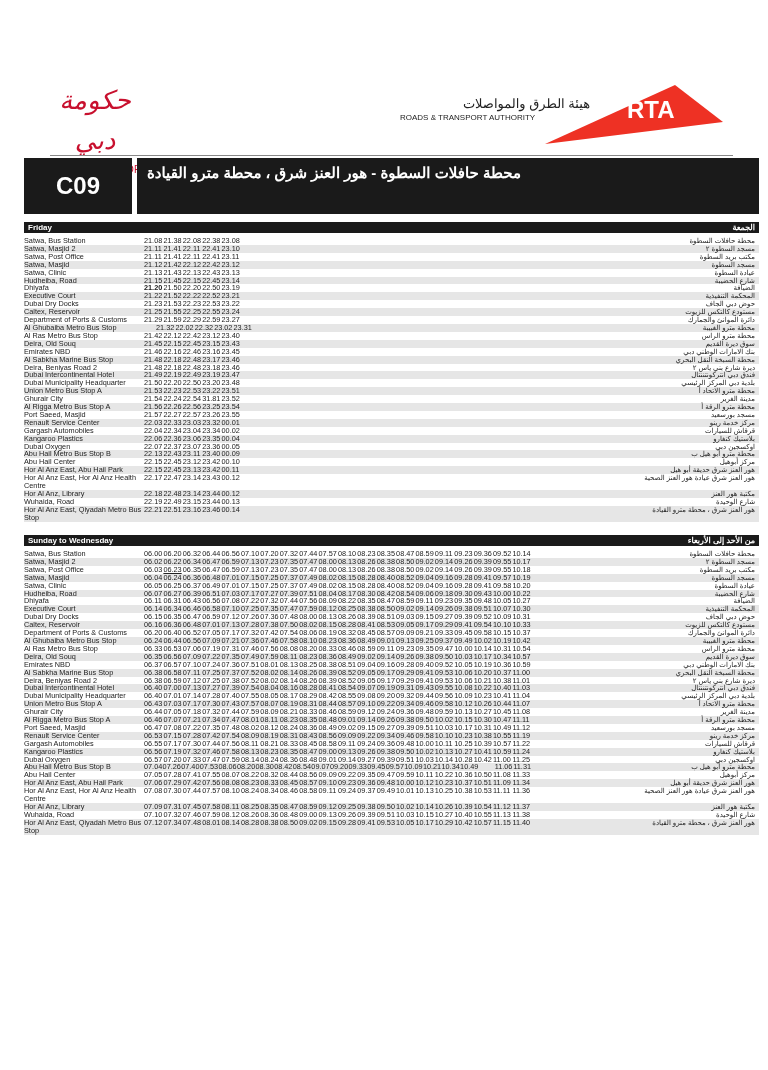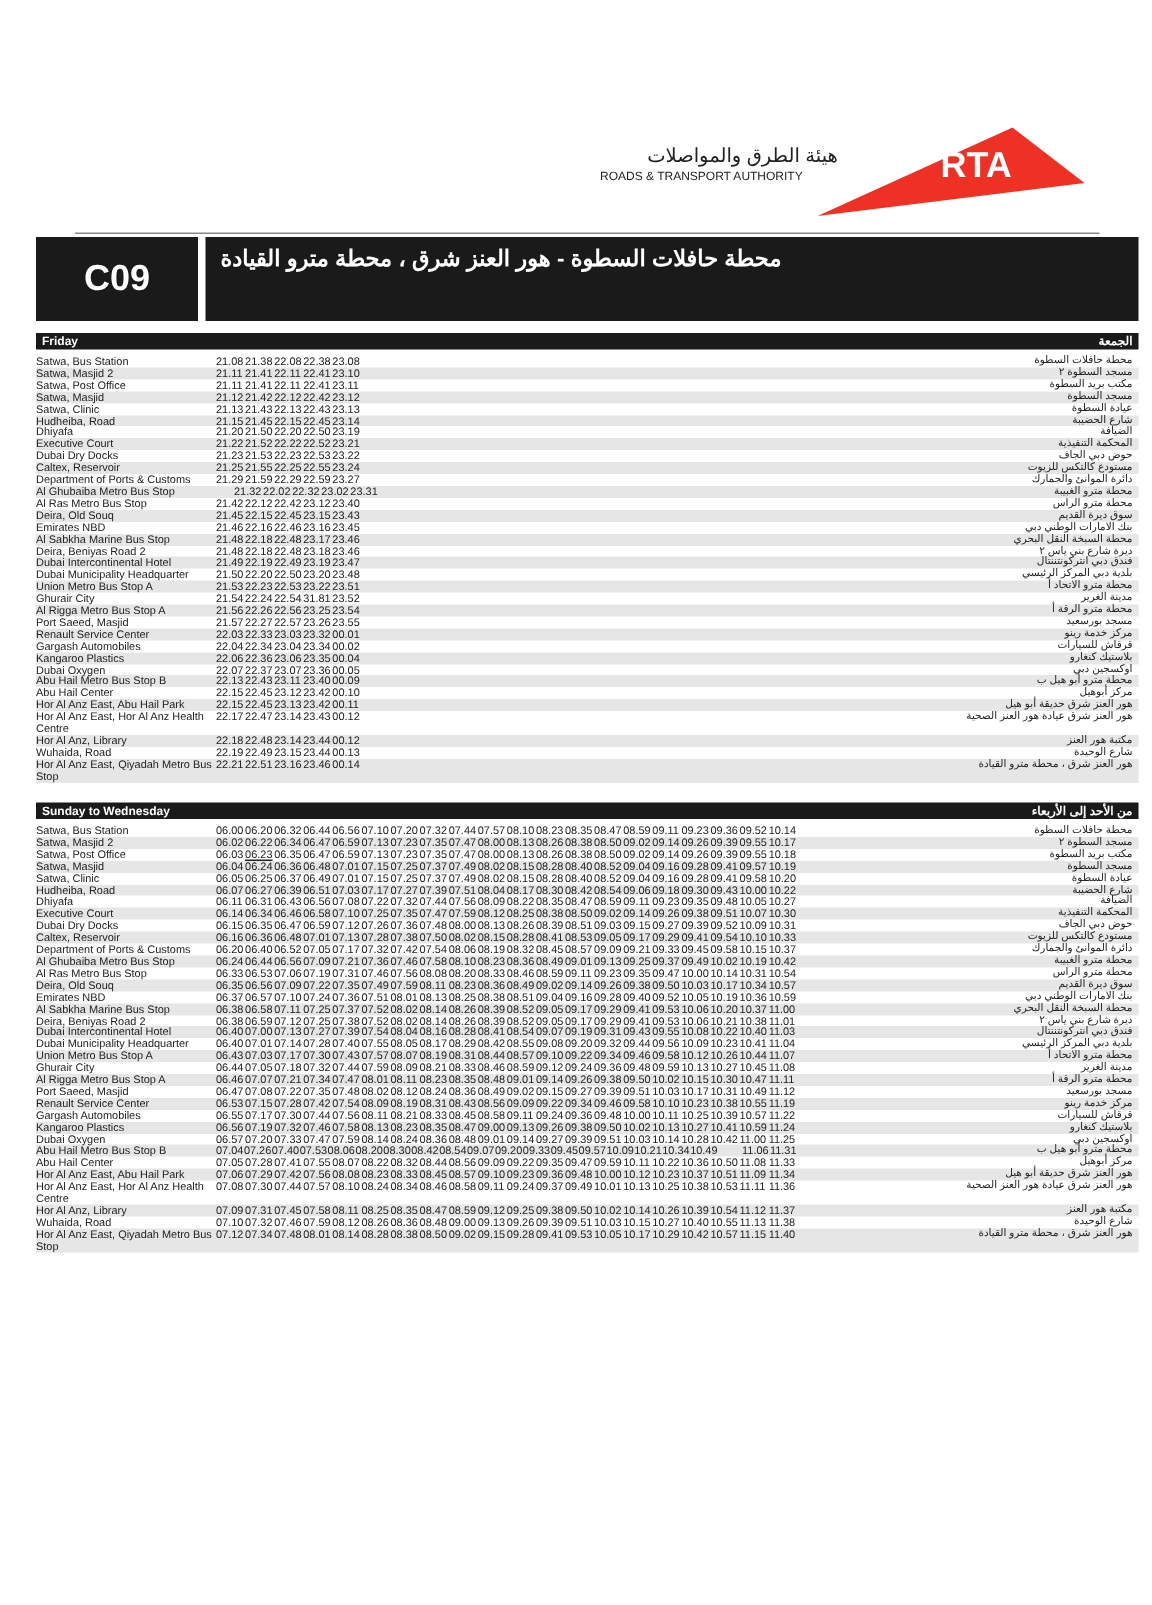--- a/index.html
+++ b/index.html
@@ -2,21 +2,21 @@
 <html><head>
 <meta charset="utf-8">
 <style>
   html, body { margin:0; padding:0; background:#ffffff; }
   body { width:768px; height:1070px; position:relative; overflow:hidden; font-family:"Liberation Sans", sans-serif; color:#222; }
   .header { position:absolute; left:0; top:0; width:768px; height:150px; }
   .gov-logo { position:absolute; left:40px; top:80px; width:110px; height:70px; text-align:center; }
   .gov-logo .ar { font-family:"DejaVu Serif", serif; font-size:26px; color:#c8102e; line-height:40px; direction:rtl; font-style:italic; }
   .gov-logo .en { font-size:10px; color:#c8102e; letter-spacing:0.2px; margin-top:4px; }
   .rta-text { position:absolute; left:400px; top:96px; width:190px; text-align:left; }
-  .rta-text .ar { font-size:13px; color:#222; direction:rtl; text-align:center; line-height:16px; }
+  .rta-text .ar { font-size:13px; color:#222; direction:rtl; text-align:right; line-height:16px; }
   .rta-text .en { font-size:8px; color:#222; line-height:12px; }
   .rta-logo { position:absolute; left:545px; top:82px; width:180px; height:65px; }
   .rta-logo svg { width:100%; height:100%; }
   .divider { position:absolute; left:50px; top:155px; width:683px; height:1px; background:#888; }
   .route-bar { position:absolute; left:24px; top:158px; width:735px; height:56px; display:flex; }
   .route-num { width:108px; height:56px; background:#1a1a1a; color:#fff; font-weight:bold; font-size:24px; display:flex; align-items:center; justify-content:center; }
   .route-title { flex:1; margin-left:5px; background:#1a1a1a; color:#fff; padding:4px 0 0 10px; }
   .route-title .en { font-size:15px; font-weight:bold; line-height:20px; }
   .route-title .ar { font-size:15px; font-weight:bold; line-height:22px; direction:rtl; text-align:left; width:max-content; }
   .section { position:absolute; left:24px; width:735px; }
@@ -27,20 +27,24 @@
   .row .stop { width:120px; padding-left:0; white-space:normal; }
   .row .times { display:flex; }
   .row .t { width:19.45px; text-align:left; }
   .row .ar { flex:1; direction:rtl; text-align:right; padding-right:4px; font-size:7px; white-space:nowrap; }
   .fri .row .times { margin-left:0; }
 </style>
 </head>
 <body>
 
 <div class="header">
+  <div class="gov-logo">
+    <div class="ar">حكومة دبي</div>
+    <div class="en">GOVERNMENT OF DUBAI</div>
+  </div>
   <div class="rta-text">
     <div class="ar">هيئة الطرق والمواصلات</div>
     <div class="en">ROADS &amp; TRANSPORT AUTHORITY</div>
   </div>
   <div class="rta-logo">
     <svg viewBox="0 0 180 65" preserveAspectRatio="none">
       <polygon points="0,62 130,3 178,40" fill="#ee3124"></polygon>
       <text x="82" y="36" font-family="Liberation Sans, sans-serif" font-weight="bold" font-size="24" fill="#ffffff">RTA</text>
     </svg>
   </div>
@@ -123,21 +127,21 @@
           <span class="t" style="width: 19.4px;">21.45</span>
           <span class="t" style="width: 19.4px;">22.15</span>
           <span class="t" style="width: 19.4px;">22.45</span>
           <span class="t" style="width: 19.4px;">23.14</span>
         </div>
         <div class="ar">شارع الحضيبة</div>
       </div>
       <div class="row">
         <div class="stop" style="width: 120px;">Dhiyafa</div>
         <div class="times" style="width: 97px; margin-left: 0px;">
-          <span class="t" style="width: 19.4px;">21.20</span>
+          <span class="t" style="width: 19.4px; font-weight: bold;">21.20</span>
           <span class="t" style="width: 19.4px;">21.50</span>
           <span class="t" style="width: 19.4px;">22.20</span>
           <span class="t" style="width: 19.4px;">22.50</span>
           <span class="t" style="width: 19.4px;">23.19</span>
         </div>
         <div class="ar">الضيافة</div>
       </div>
       <div class="row">
         <div class="stop" style="width: 120px;">Executive Court</div>
         <div class="times" style="width: 97px; margin-left: 0px;">

